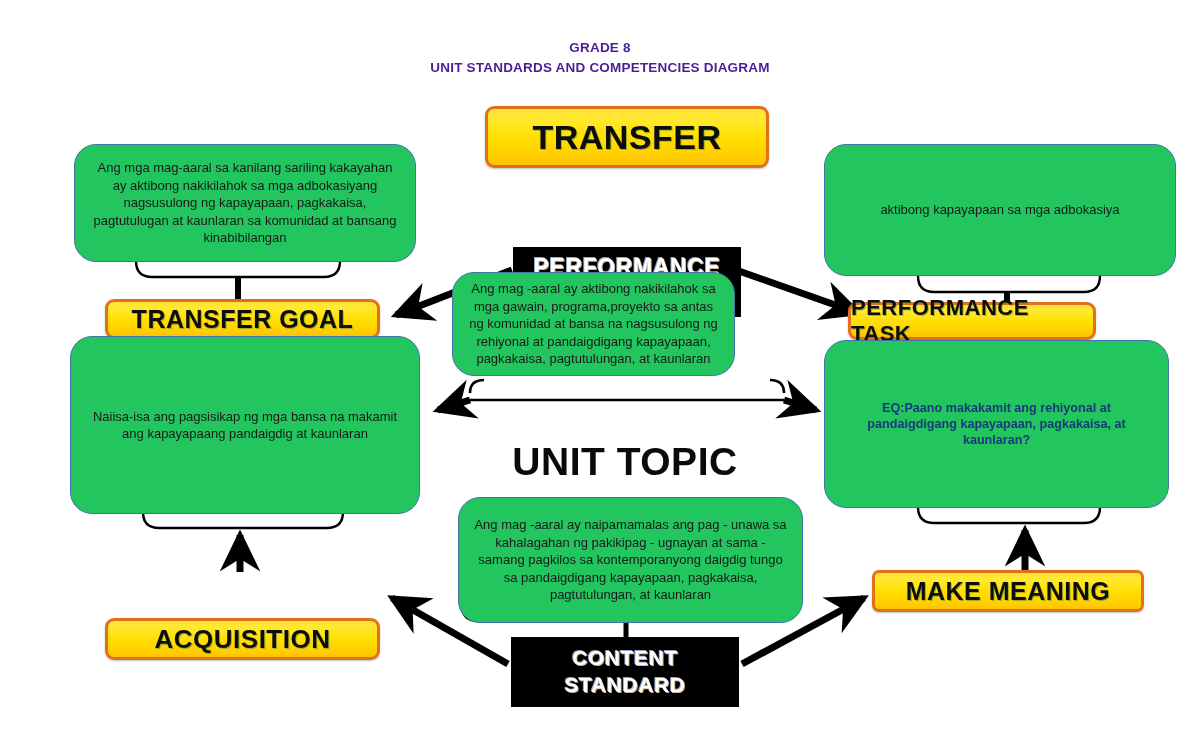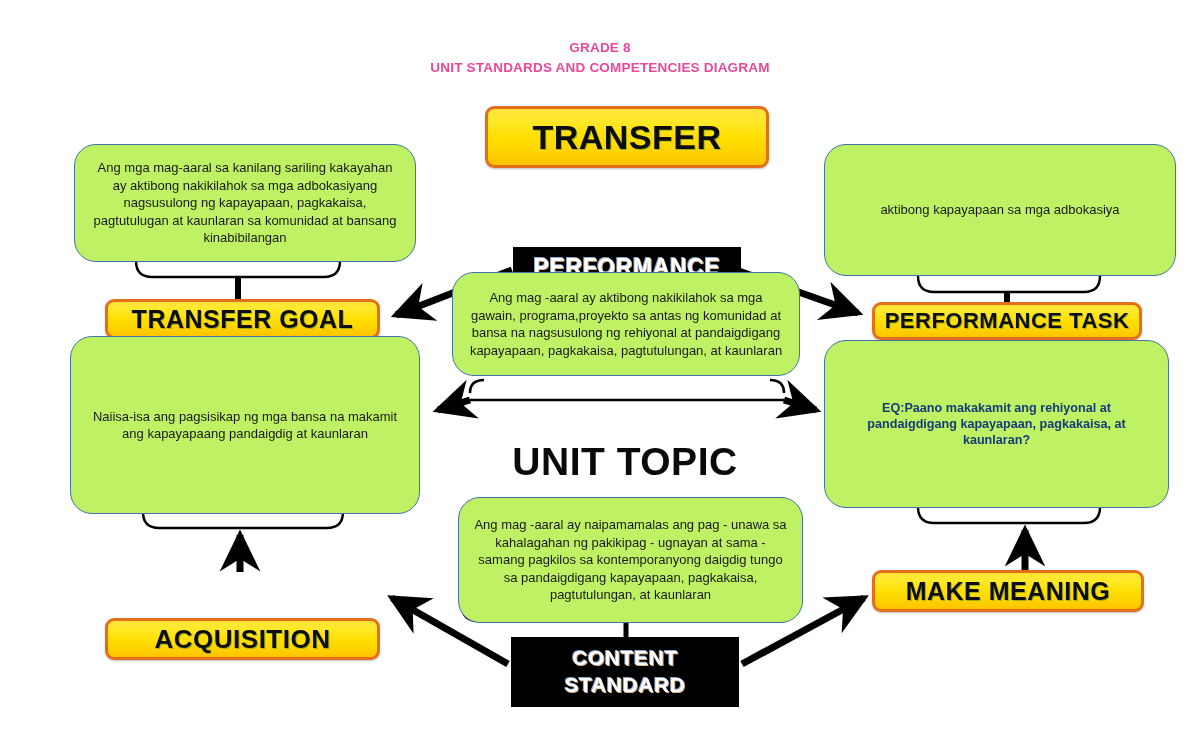--- a/index.html
+++ b/index.html
@@ -19,31 +19,31 @@
   }
   .abs { position: absolute; }
 
   
   .title-block {
     left: 0; top: 38px;
     width: 1200px;
     text-align: center;
     font-size: 13.5px;
     font-weight: bold;
-    color: #ec4899;
+    color: #4c1d95;
     line-height: 20px;
     letter-spacing: 0.2px;
   }
 
   
   .rbox {
     box-sizing: border-box;
     border: 1.3px solid #4472a8;
     border-radius: 22px;
-    background: #bef264;
+    background: #22c55e;
     display: flex;
     align-items: center;
     justify-content: center;
     text-align: center;
     color: #1a1a1a;
     font-size: 13px;
     line-height: 17.5px;
     padding: 6px 14px;
   }
   .rbox .inner { width: 100%; }
@@ -201,25 +201,25 @@
   </div>
 
   <div class="abs rbox" style="left:824px; top:144px; width:352px; height:132px;">
     <div class="inner">aktibong kapayapaan sa mga adbokasiya</div>
   </div>
 
   <div class="abs ybanner" style="left:105px; top:299px; width:275px; height:40px; font-size:25px;">
     <span>TRANSFER GOAL</span>
   </div>
 
-  <div class="abs ybanner" style="left:872px; top:302px; width:270px; height:38px; font-size:22px;">
+  <div class="abs ybanner" style="left:848px; top:302px; width:248px; height:38px; font-size:22px;">
     <span>PERFORMANCE TASK</span>
   </div>
 
-  <div class="abs rbox" style="left:452px; top:272px; width:348px; height:104px;">
+  <div class="abs rbox" style="left:452px; top:272px; width:283px; height:104px;">
     <div class="inner">Ang mag -aaral ay aktibong nakikilahok sa mga gawain, programa,proyekto sa antas ng komunidad at bansa na nagsusulong ng rehiyonal at pandaigdigang kapayapaan, pagkakaisa, pagtutulungan, at kaunlaran</div>
   </div>
 
   <div class="abs rbox" style="left:70px; top:336px; width:350px; height:178px;">
     <div class="inner">Naiisa-isa ang pagsisikap ng mga bansa na makamit ang kapayapaang pandaigdig at kaunlaran</div>
   </div>
 
   <div class="abs rbox" style="left:824px; top:340px; width:345px; height:168px;">
     <div class="inner">
       <div class="eq-text">EQ:Paano makakamit ang rehiyonal at pandaigdigang kapayapaan, pagkakaisa, at kaunlaran?</div>
@@ -231,21 +231,21 @@
   </div>
 
   <div class="abs rbox" style="left:458px; top:497px; width:345px; height:126px;">
     <div class="inner">Ang mag -aaral ay naipamamalas ang pag - unawa sa kahalagahan ng pakikipag - ugnayan at sama -samang pagkilos sa kontemporanyong daigdig tungo sa pandaigdigang kapayapaan, pagkakaisa, pagtutulungan, at kaunlaran</div>
   </div>
 
   <div class="abs ybanner" style="left:105px; top:572px; width:275px; height:42px; font-size:26px;margin-top:46px;">
     <span>ACQUISITION</span>
   </div>
 
-  <div class="abs ybanner" style="left:872px; top:570px; width:272px; height:42px; font-size:25px;">
+  <div class="abs ybanner" style="left:872px; top:570px; width:272px; height:42px; font-size:25px;border-radius:7px;">
     <span>MAKE MEANING</span>
   </div>
 
   <div class="abs bbanner" style="left:511px; top:637px; width:228px; height:70px; font-size:21px;">
     <div>
       <div>CONTENT</div>
       <div>STANDARD</div>
     </div>
   </div>
 

